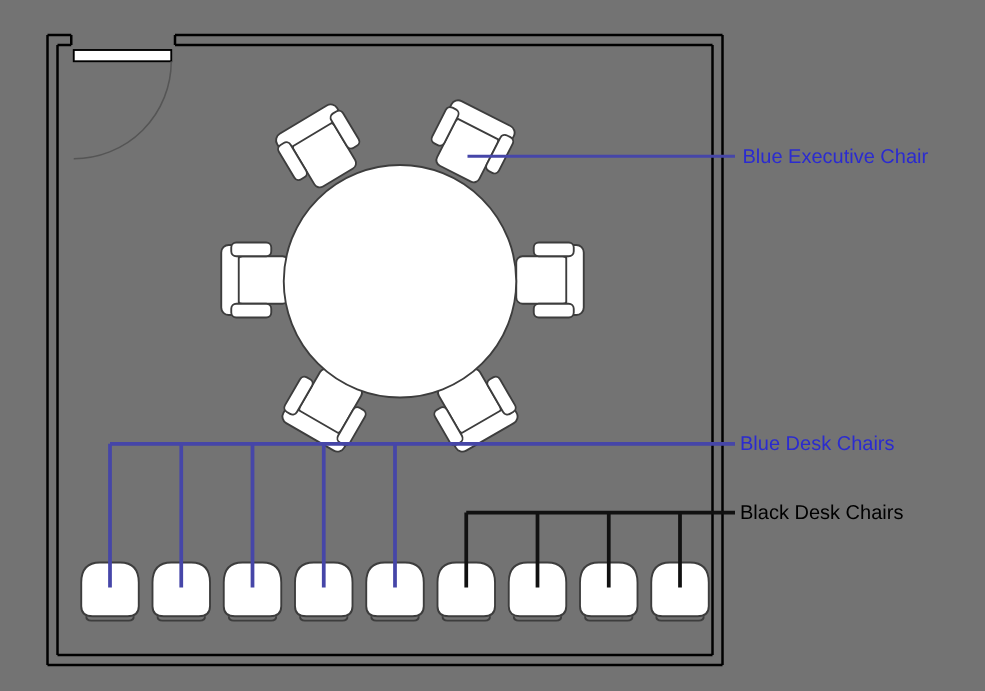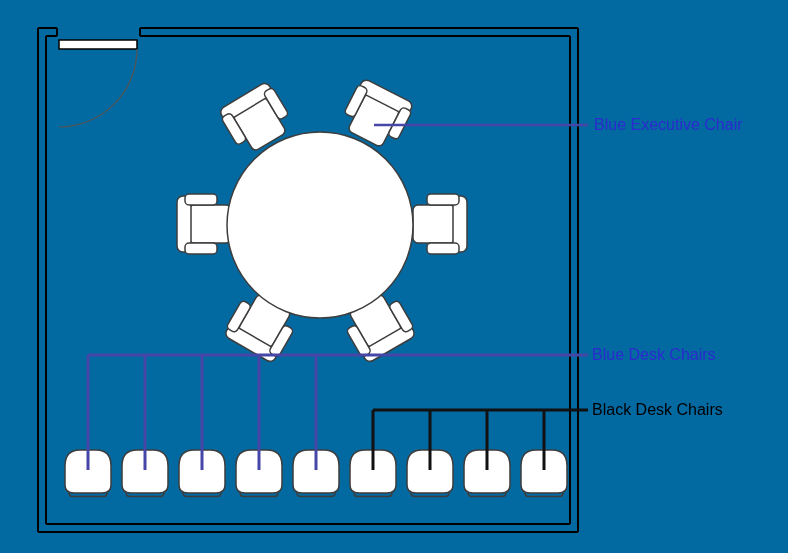--- a/index.html
+++ b/index.html
@@ -5,21 +5,21 @@
   html, body {
     margin: 0;
     padding: 0;
     background: #ffffff;
     font-family: "Liberation Sans", sans-serif;
   }
   .canvas {
     position: relative;
     width: 788px;
     height: 553px;
-    background: #0369a1;
+    background: #737373;
     overflow: hidden;
   }
   svg text {
     font-family: "Liberation Sans", sans-serif;
     font-size: 16px;
   }
 </style>
 </head>
 <body>
 

